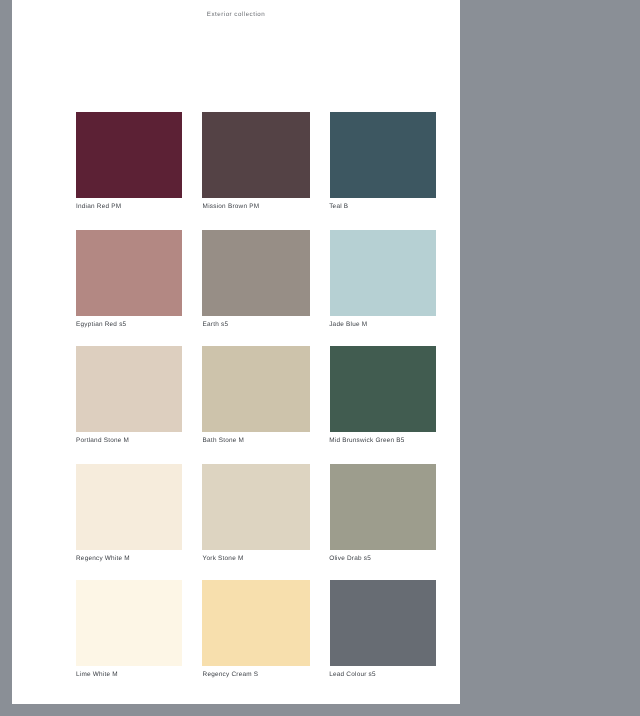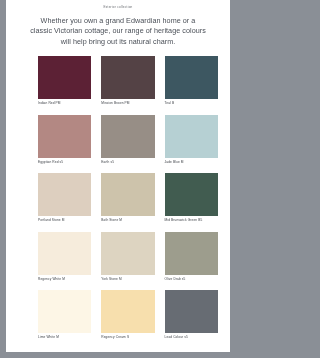--- a/index.html
+++ b/index.html
@@ -75,21 +75,20 @@
   }
 </style>
 </head>
 <body>
 
 <div class="page">
   <div class="page-inner">
 
     <div class="collection-line">Exterior collection</div>
 
-    <div class="intro">Whether you own a grand Edwardian home or a classic Victorian cottage, our range of heritage colours will help bring out its natural charm.</div>
 
     <div class="grid">
         <div class="row">
           <div class="cell">
             <div class="swatch" style="background: rgb(92, 33, 53);"></div>
             <div class="swatch-label">Indian Red PM</div>
           </div>
           <div class="cell">
             <div class="swatch" style="background: rgb(84, 66, 69);"></div>
             <div class="swatch-label">Mission Brown PM</div>

